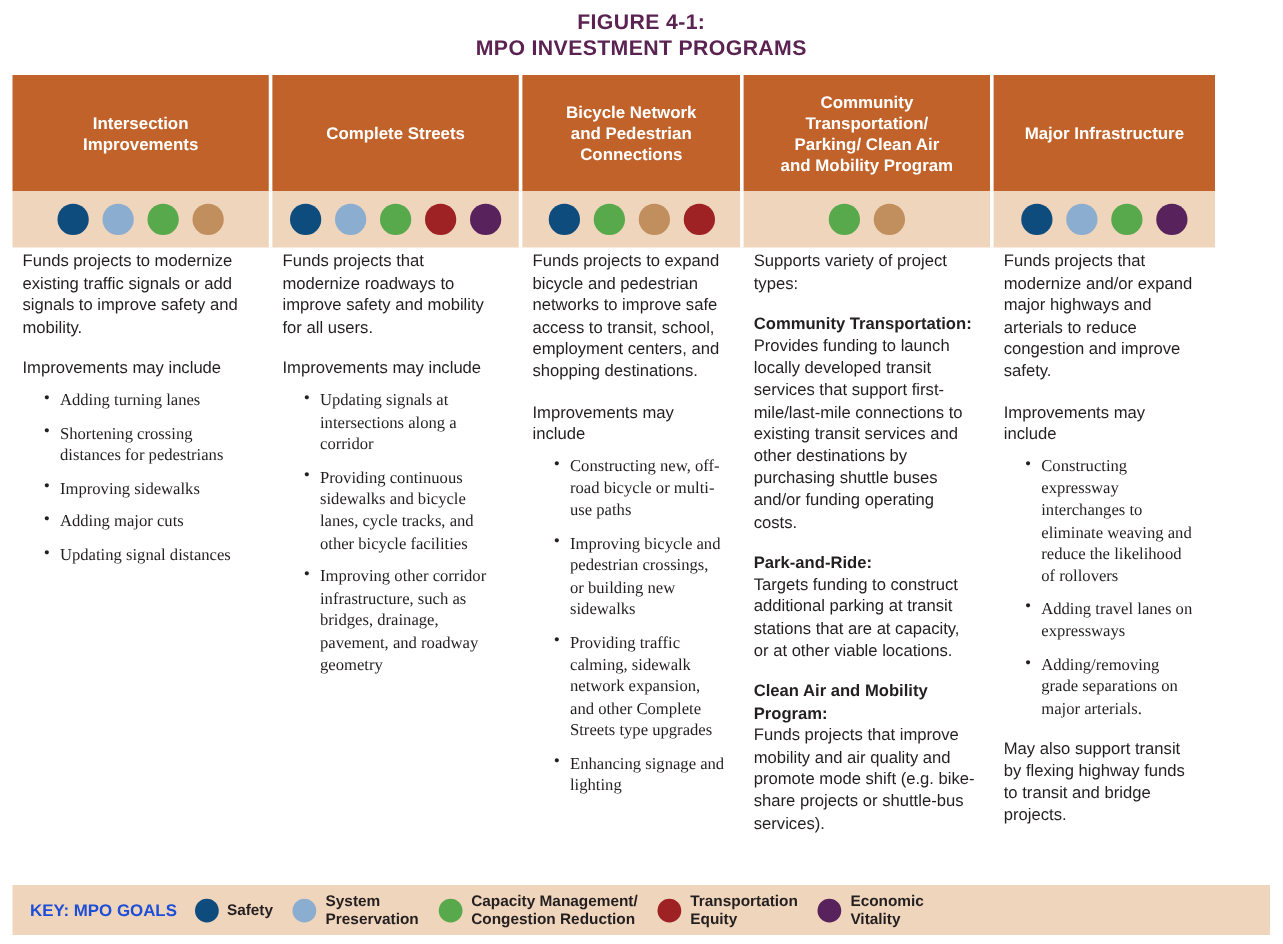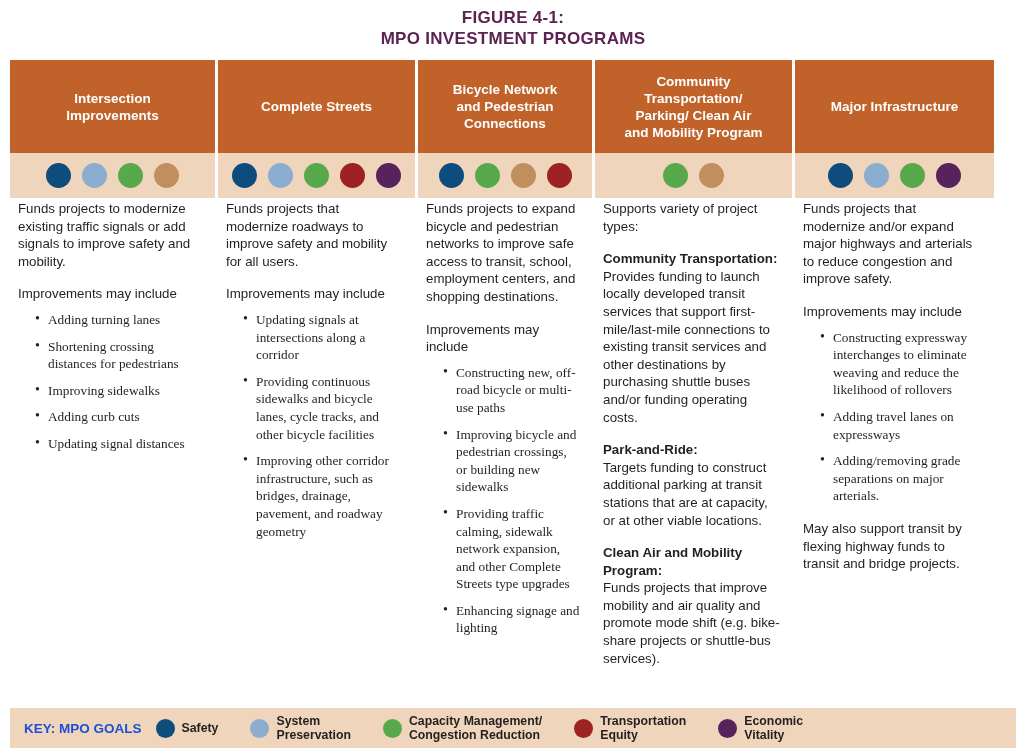--- a/index.html
+++ b/index.html
@@ -121,21 +121,21 @@
     top: -1px;
     font-size: 14px;
   }
   .block-sec { margin-bottom: 15px; }
 
   
   .col-0 { width: 208px; }
   .col-1 { width: 200px; }
   .col-2 { width: 177px; }
   .col-3 { width: 200px; }
-  .col-4 { width: 199px; }
+  .col-4 { width: 177px; }
 
   
   .legend {
     position: absolute;
     left: 10px;
     top: 708px;
     width: 1006px;
     height: 40px;
     background: #f0d5bd;
     display: flex;
@@ -230,21 +230,21 @@
 </div>
 
 <div class="body-row">
     <div class="body-cell col-0">
       <p>Funds projects to modernize existing traffic signals or add signals to improve safety and mobility.</p>
       <p class="tight">Improvements may include</p>
       <ul>
         <li>Adding turning lanes</li>
         <li>Shortening crossing distances for pedestrians</li>
         <li>Improving sidewalks</li>
-        <li>Adding curb cuts</li>
+        <li>Adding major cuts</li>
         <li>Updating signal distances</li>
       </ul>
     </div>
     <div class="body-cell col-1">
       <p>Funds projects that modernize roadways to improve safety and mobility for all users.</p>
       <p class="tight">Improvements may include</p>
       <ul>
         <li>Updating signals at intersections along a corridor</li>
         <li>Providing continuous sidewalks and bicycle lanes, cycle tracks, and other bicycle facilities</li>
         <li>Improving other corridor infrastructure, such as bridges, drainage, pavement, and roadway geometry</li>
@@ -273,21 +273,21 @@
         <li>Constructing expressway interchanges to eliminate weaving and reduce the likelihood of rollovers</li>
         <li>Adding travel lanes on expressways</li>
         <li>Adding/removing grade separations on major arterials.</li>
       </ul>
       <p style="margin-top: 15px;">May also support transit by flexing highway funds to transit and bridge projects.</p>
     </div>
   </div>
 
 <div class="legend">
   <span class="legend-title">KEY: MPO GOALS</span>
-  <span id="legend-items" style="display:flex;align-items:center;gap:16px;">
+  <span id="legend-items" style="display:flex;align-items:center;">
       <span class="legend-item">
         <span class="legend-dot" style="background: rgb(13, 76, 124);"></span>
         <span class="legend-label">Safety</span>
       </span>
       <span class="legend-item">
         <span class="legend-dot" style="background: rgb(139, 173, 208);"></span>
         <span class="legend-label">System
 Preservation</span>
       </span>
       <span class="legend-item">

